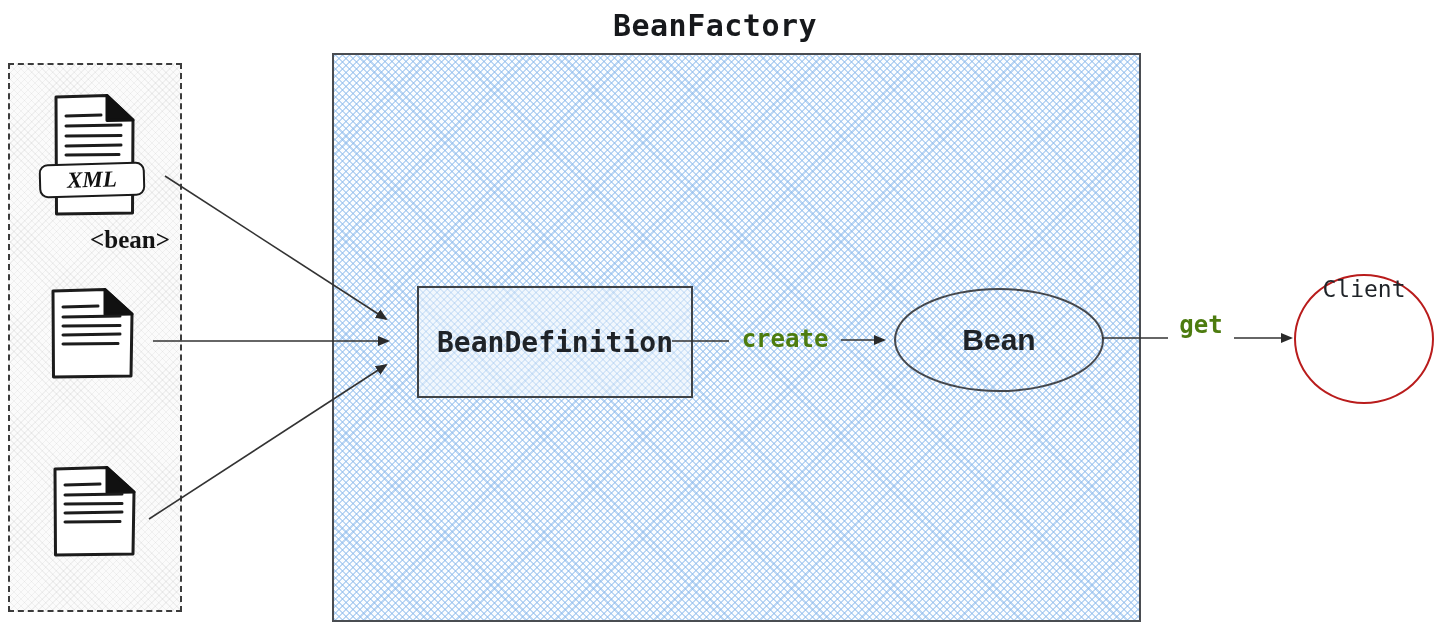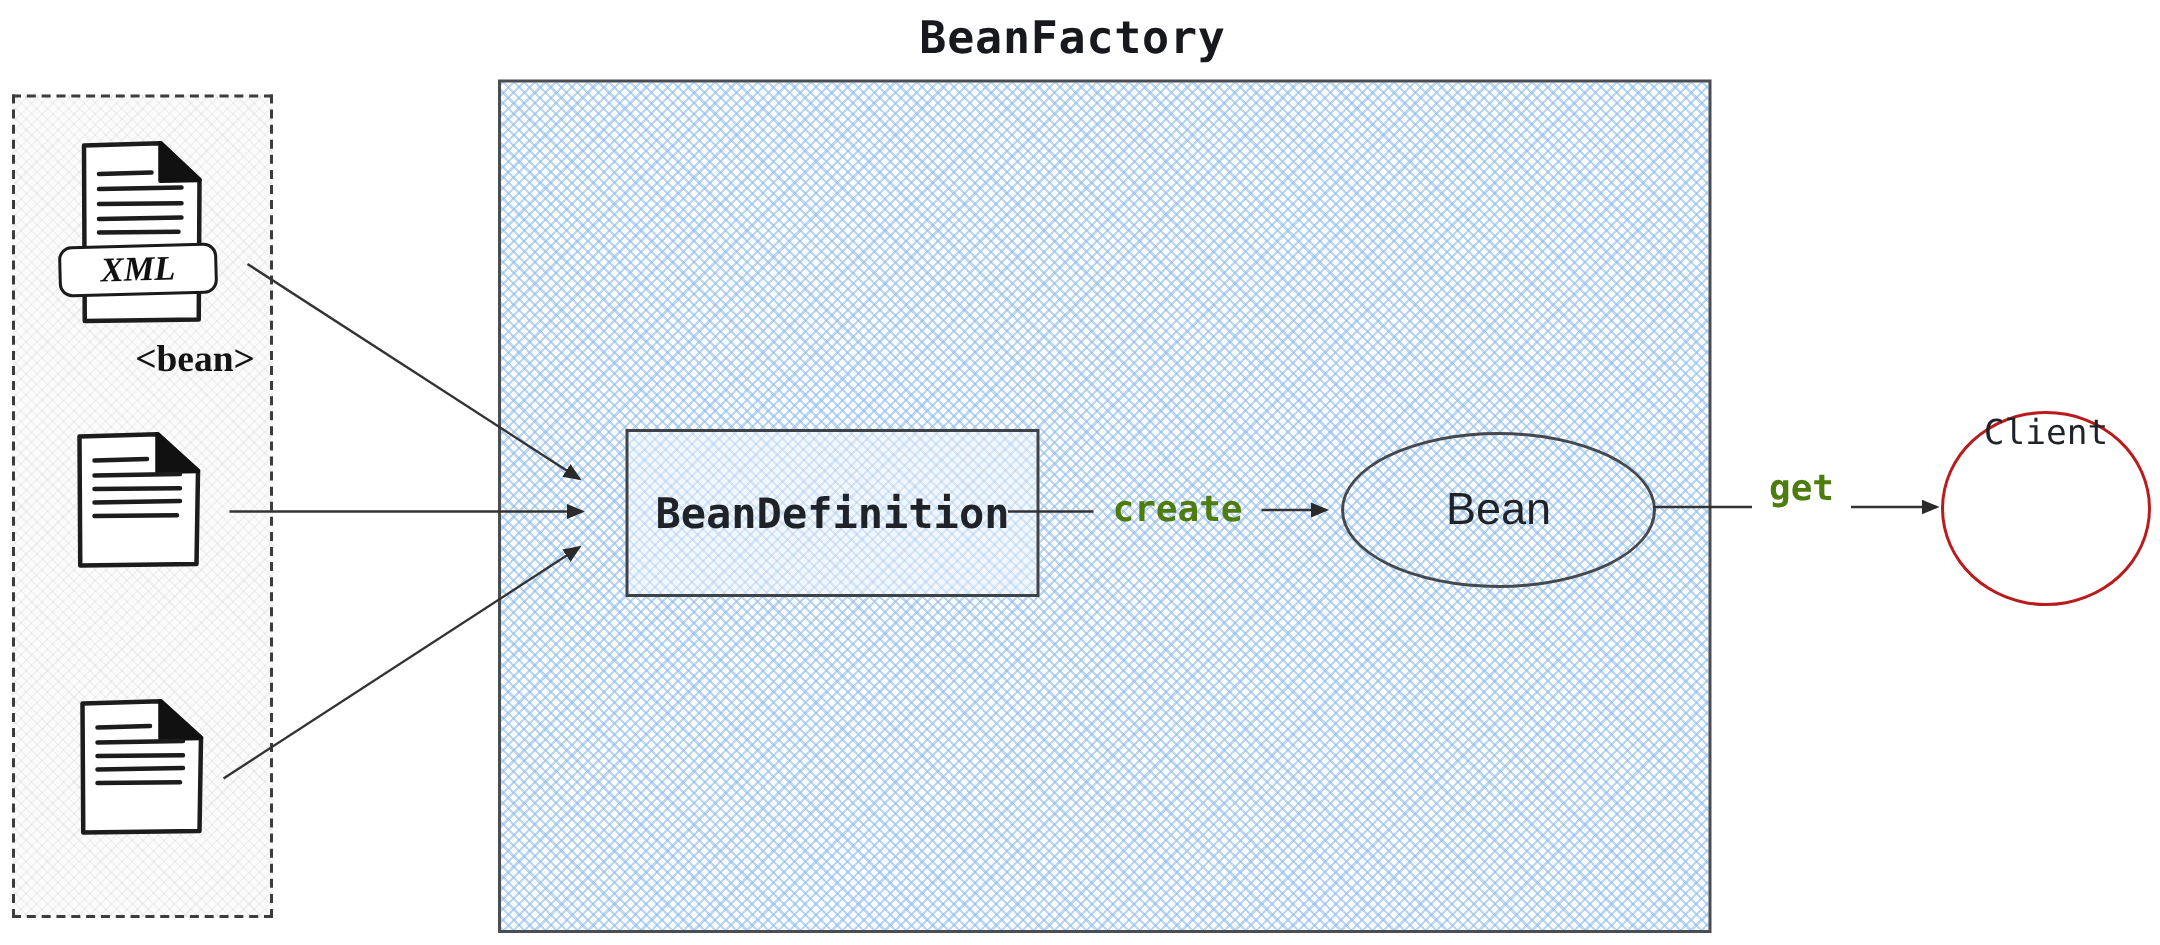--- a/index.html
+++ b/index.html
@@ -68,21 +68,21 @@
     margin-left: 20px;
   }
   .node-bean {
     position: absolute;
     left: 894px; top: 288px;
     width: 206px; height: 100px;
     border: 2px solid #45484d;
     border-radius: 50%;
     display: flex; align-items: center; justify-content: center;
     font-family: "Liberation Sans", sans-serif;
-    font-size: 30px; font-weight: 400;
+    font-size: 30px; font-weight: 700;
     z-index: 2;
     background: transparent;
   }
   .node-client {
     position: absolute;
     left: 1294px; top: 274px;
     width: 136px; height: 126px;
     border: 2px solid #b91c1c;
     border-radius: 50%;
     display: flex; align-items: flex-start; justify-content: center;

